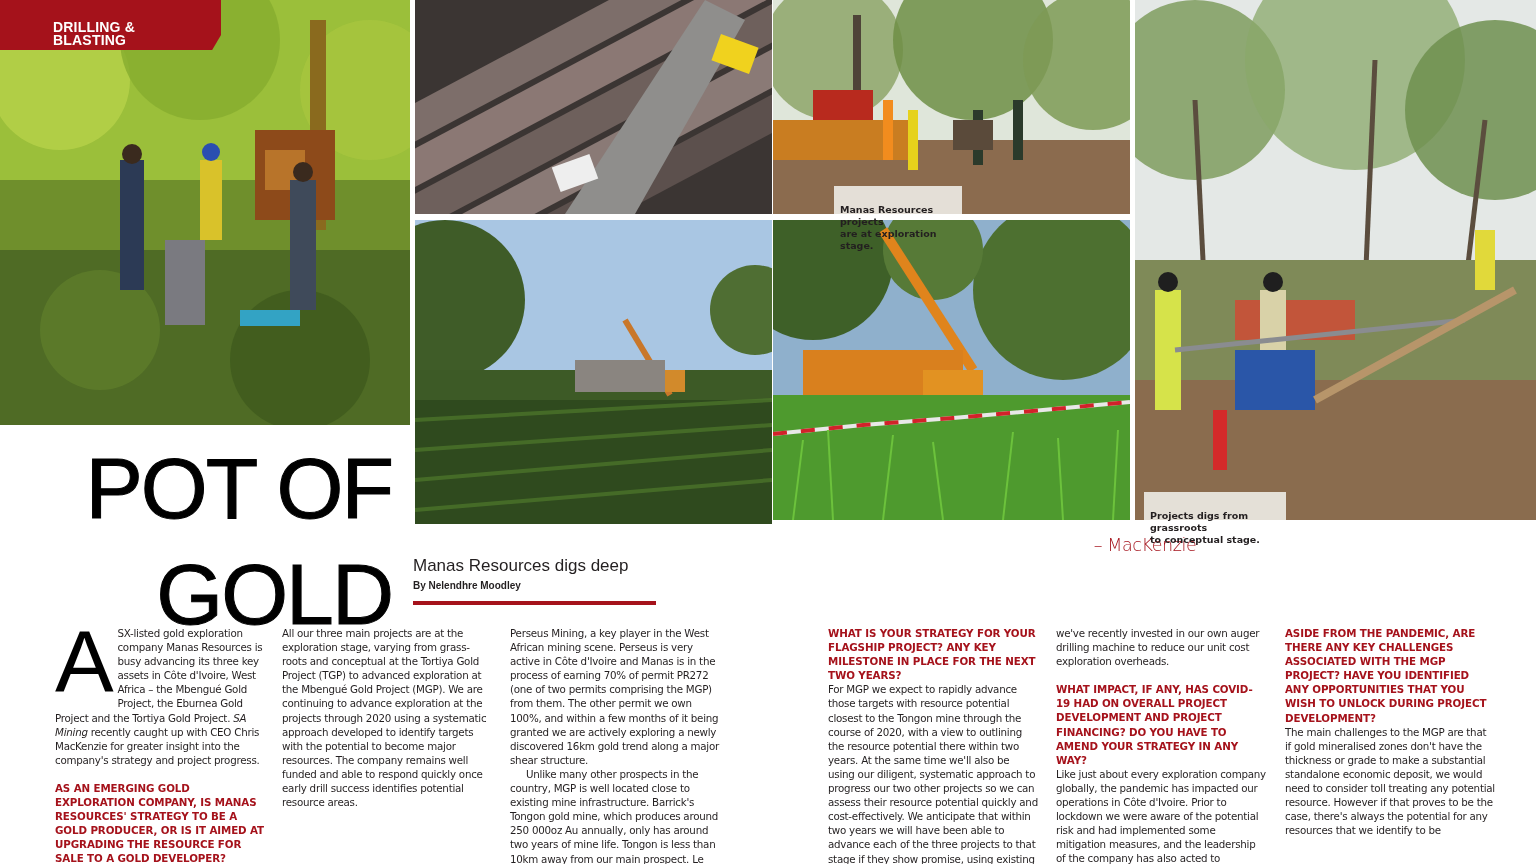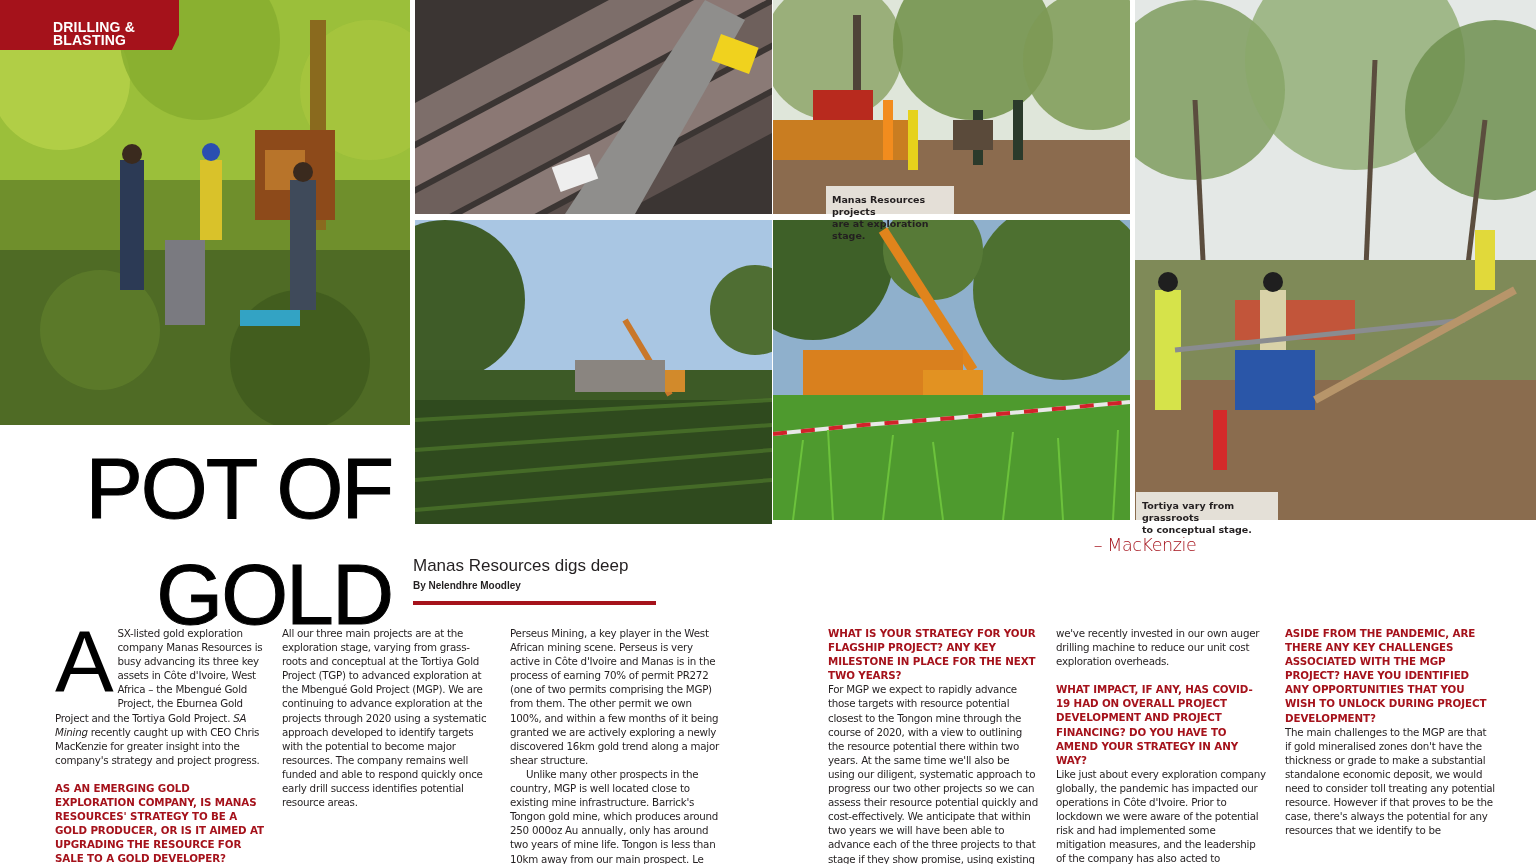--- a/index.html
+++ b/index.html
@@ -10,37 +10,37 @@
   .photo svg { display: block; width: 100%; height: 100%; }
 
   #p1 { left: 0; top: 0; width: 410px; height: 425px; }
   #p2 { left: 415px; top: 0; width: 357px; height: 214px; }
   #p3 { left: 415px; top: 220px; width: 357px; height: 304px; }
   #p4 { left: 773px; top: 0; width: 357px; height: 214px; }
   #p5 { left: 773px; top: 220px; width: 357px; height: 300px; }
   #p6 { left: 1135px; top: 0; width: 401px; height: 520px; }
 
   .section-tag {
-    position: absolute; left: 0; top: 0; width: 179px; height: 50px;
+    position: absolute; left: 0; top: 0; width: 221px; height: 50px;
     background: #a5121b;
     clip-path: polygon(0 0, 100% 0, 100% 70%, 96% 100%, 0 100%);
     z-index: 5;
   }
   .section-tag span {
     position: absolute; left: 53px; top: 21px;
     color: #ffffff; font-weight: bold; font-size: 14px; line-height: 13px;
     font-family: "Liberation Sans", sans-serif; letter-spacing: 0.2px;
     white-space: pre-line;
   }
 
   .caption {
     position: absolute; background: rgba(235,232,226,0.93);
     font-family: "DejaVu Sans", sans-serif; font-weight: bold;
     font-size: 9.5px; line-height: 12px; color: #231f20;
-    padding: 8px 6px 3px 6px; white-space: pre-line; z-index: 4;
+    padding: 18px 6px 3px 6px; white-space: pre-line; z-index: 4; margin-left: 8px;
   }
   #cap4 { left: 826px; top: 186px; width: 128px; height: 28px; }
   #cap6 { left: 1136px; top: 492px; width: 142px; height: 28px; }
 
   .headline {
     position: absolute; font-family: "Liberation Sans", sans-serif;
     font-weight: normal; color: #000; font-size: 86px; line-height: 86px;
     letter-spacing: -2px; text-align: right; -webkit-text-stroke: 1px #000;
   }
   #h1 { left: 70px; top: 445px; width: 322px; }
@@ -209,21 +209,21 @@
   </svg>
 </div>
 
 <div class="section-tag">
   <span>DRILLING &amp;
 BLASTING</span>
 </div>
 
 <div class="caption" id="cap4">Manas Resources projects
 are at exploration stage.</div>
-<div class="caption" id="cap6">Tortiya vary from grassroots
+<div class="caption" id="cap6">Projects digs from grassroots
 to conceptual stage.</div>
 
 <div class="headline" id="h1">POT OF</div>
 <div class="headline" id="h2">GOLD</div>
 
 <div class="standfirst">Manas Resources digs deep</div>
 <div class="byline">By Nelendhre Moodley</div>
 <div class="rule"></div>
 
 <div class="pullquote">

